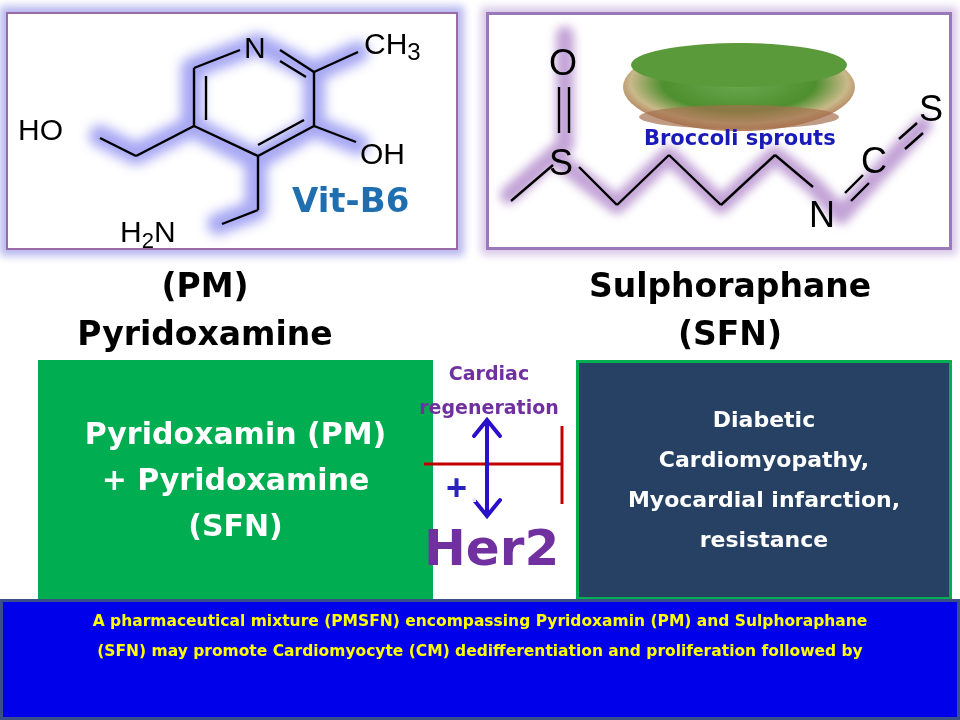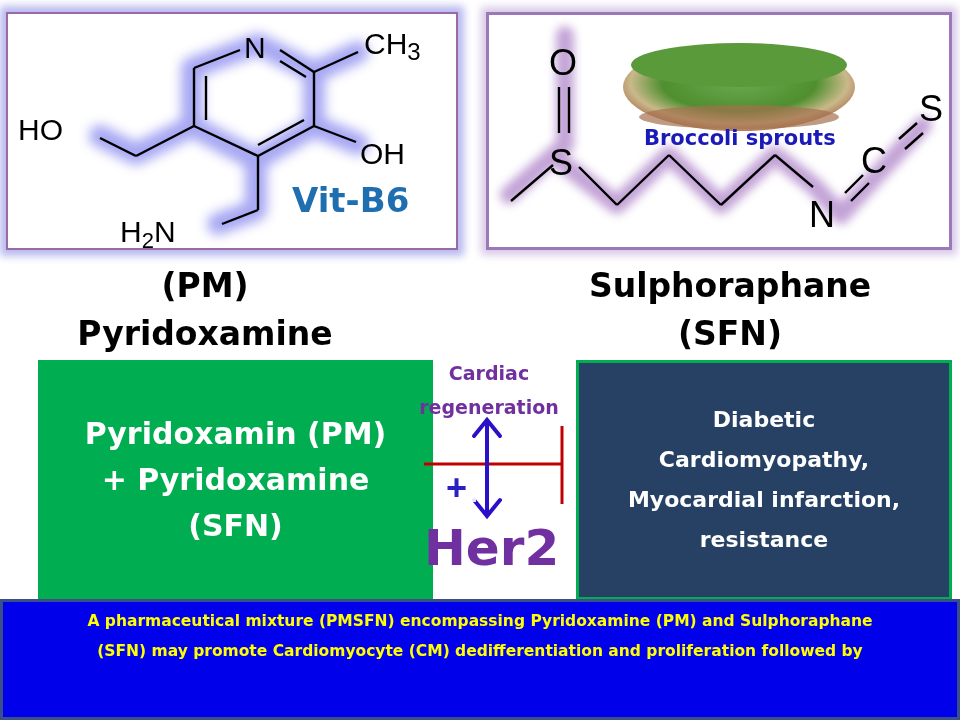--- a/index.html
+++ b/index.html
@@ -152,15 +152,15 @@
 <div class="abs" id="navy-box">
   <div id="navy-inner">
     <div>Diabetic</div>
     <div>Cardiomyopathy,</div>
     <div>Myocardial infarction,</div>
     <div>resistance</div>
   </div>
 </div>
 
 <div class="abs" id="bottom-box">
-  <div>A pharmaceutical mixture (PMSFN) encompassing Pyridoxamine (PM) and Sulphoraphane</div>
+  <div>A pharmaceutical mixture (PMSFN) encompassing Pyridoxamin (PM) and Sulphoraphane</div>
   <div>(SFN) may promote Cardiomyocyte (CM) dedifferentiation and proliferation followed by</div>
 </div>
 
 </body></html>

